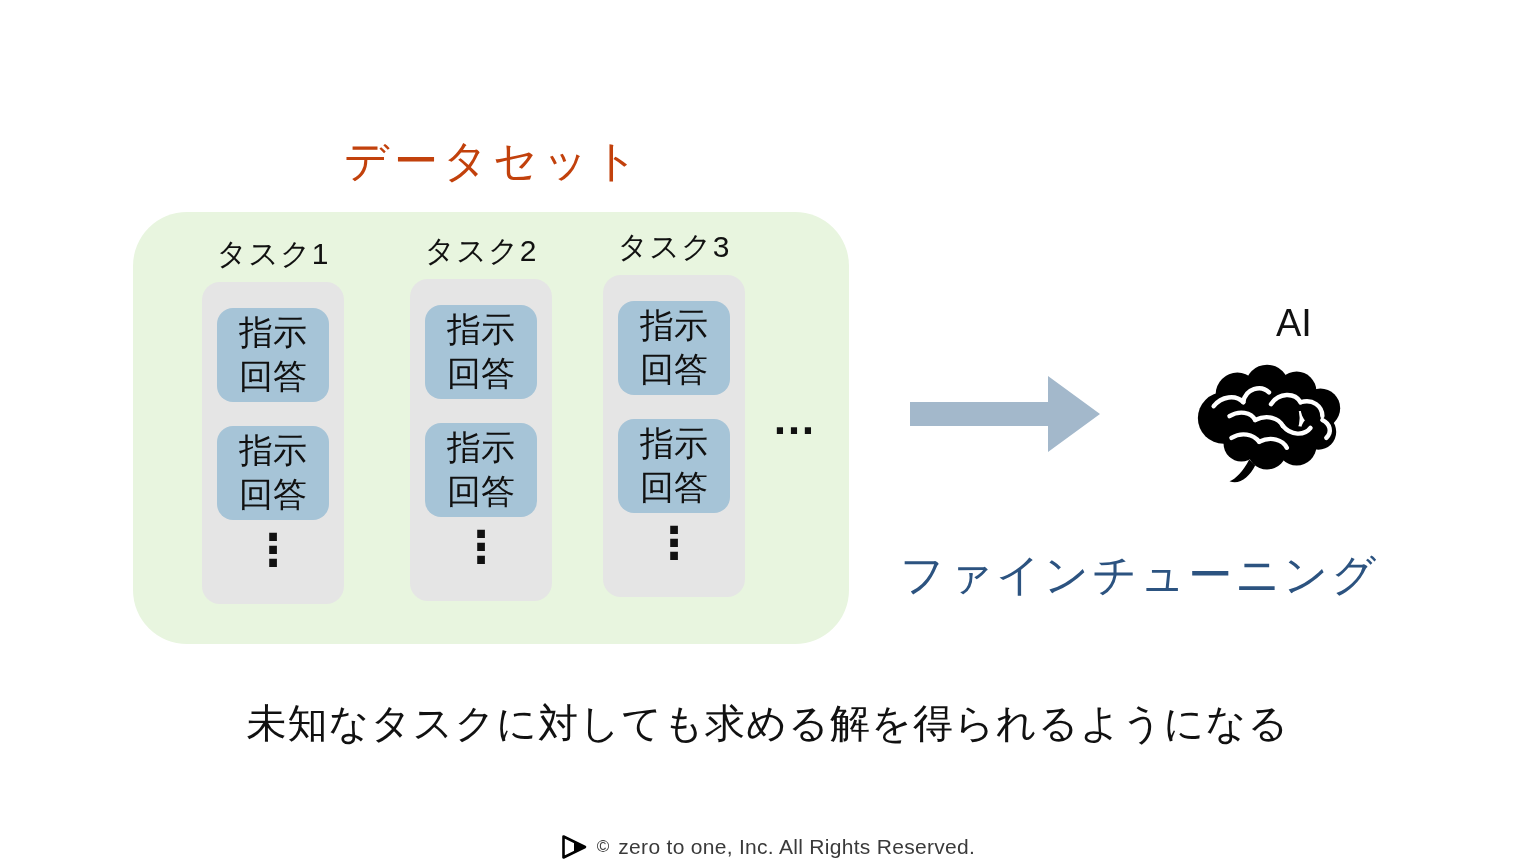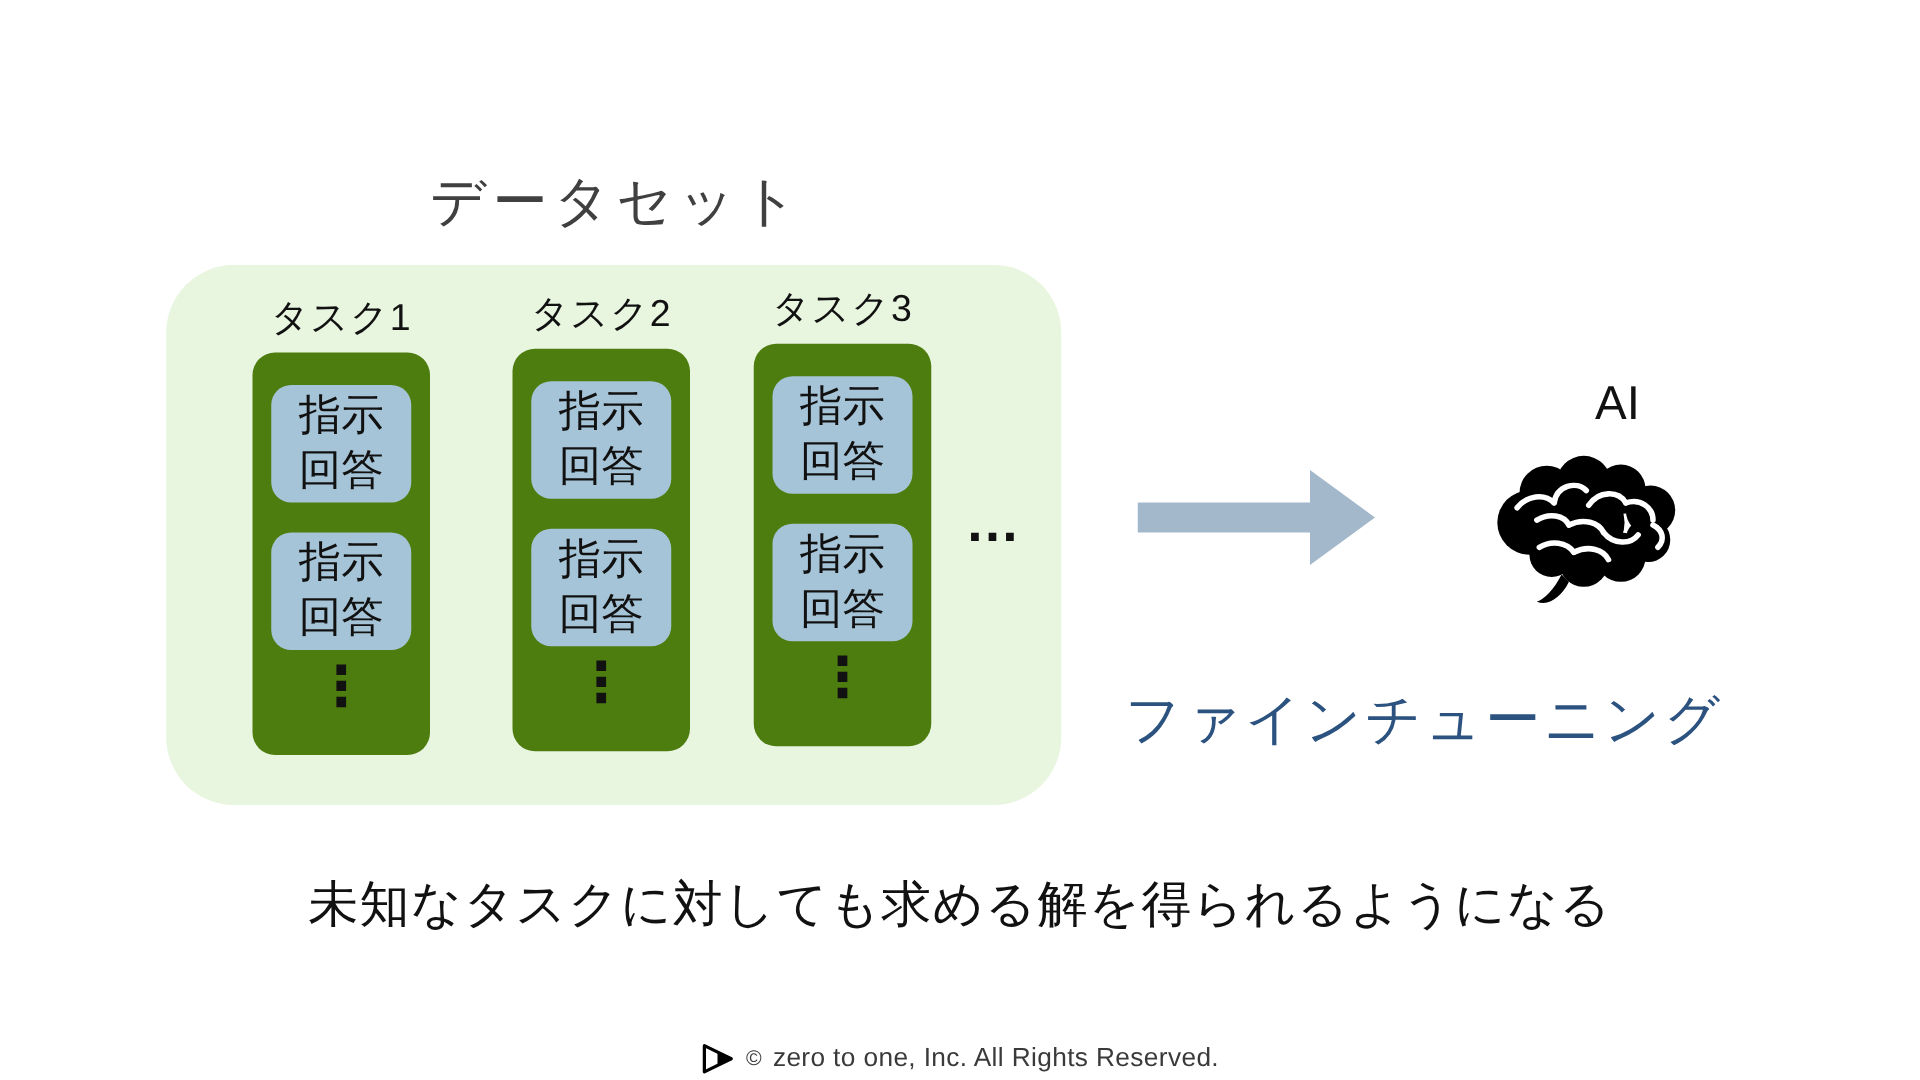--- a/index.html
+++ b/index.html
@@ -14,42 +14,42 @@
 
   .title {
     position: absolute; top: 8px; left: 0; width: 100%;
     text-align: center;
     font-size: 80px; font-weight: 300; color: #111111;
     letter-spacing: 1px;
   }
 
   .dataset-label {
     position: absolute; left: 344px; top: 132px;
-    font-size: 44px; color: #404040; letter-spacing: 5px;
+    font-size: 44px; color: #c2410c; letter-spacing: 5px;
   }
 
   .dataset-box {
     position: absolute; left: 133px; top: 212px;
     width: 716px; height: 432px;
     background: #e8f5df; border-radius: 54px;
   }
 
   .task-col { position: absolute; width: 142px; }
   .task-col.c1 { left: 202px; top: 234px; }
   .task-col.c2 { left: 410px; top: 231px; }
   .task-col.c3 { left: 603px; top: 227px; }
 
   .task-label {
     height: 48px; text-align: center;
     font-size: 30px; color: #111111; letter-spacing: 1px;
   }
 
   .task-rect {
     width: 142px; height: 322px;
-    background: #4d7c0f; border-radius: 18px;
+    background: #e5e5e5; border-radius: 18px;
     display: flex; flex-direction: column; align-items: center;
     padding-top: 26px;
   }
 
   .pair-box {
     width: 112px; height: 94px;
     background: #a6c4d7; border-radius: 16px;
     display: flex; flex-direction: column;
     align-items: center; justify-content: center;
     font-size: 34px; line-height: 1.28; color: #111111;

